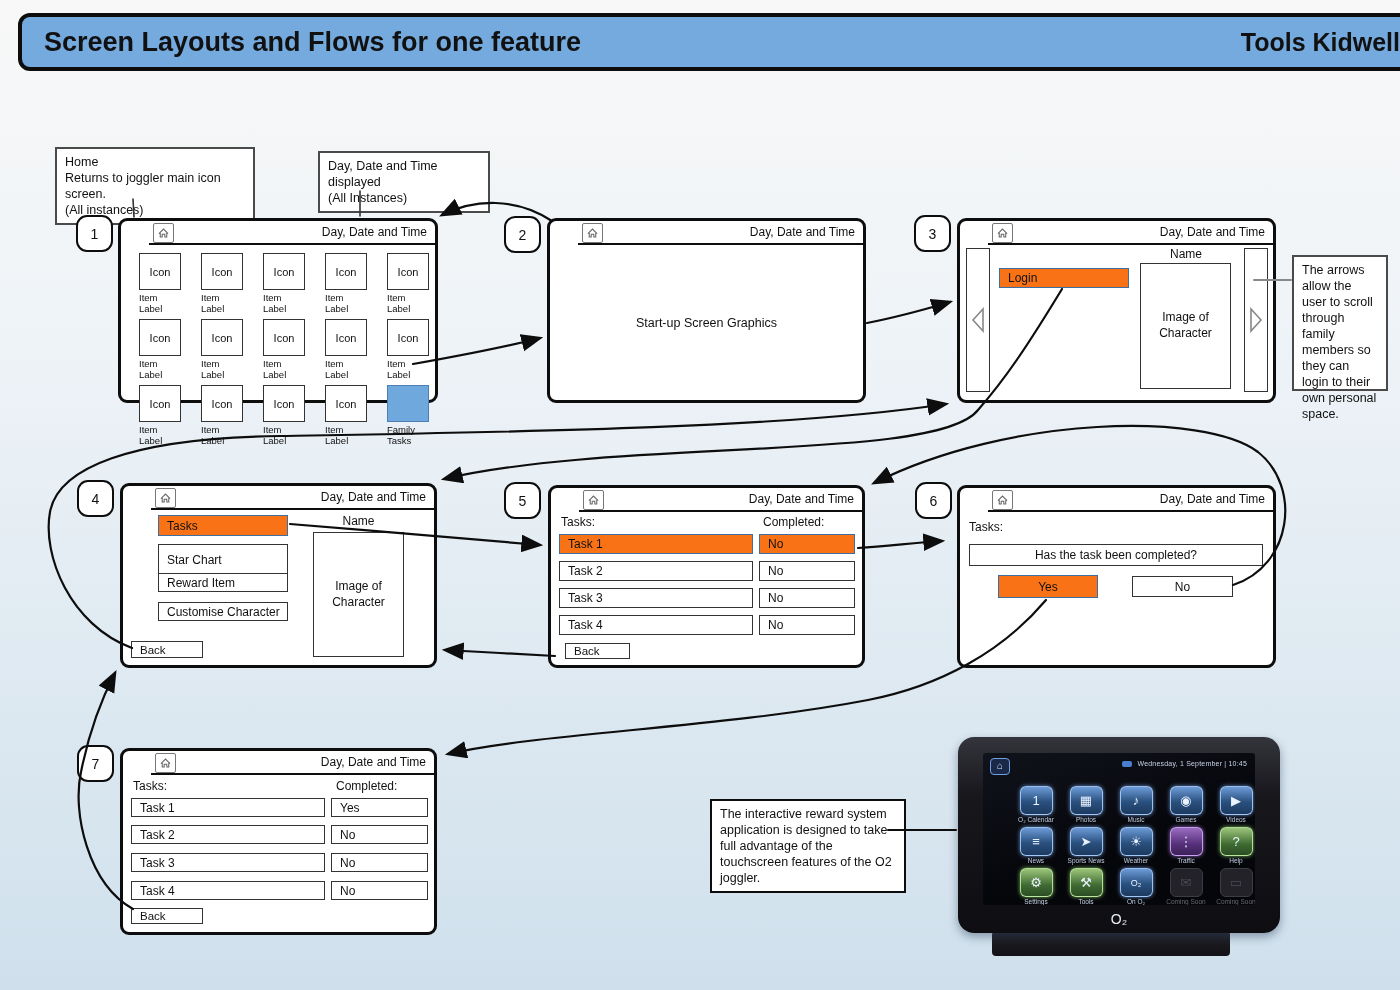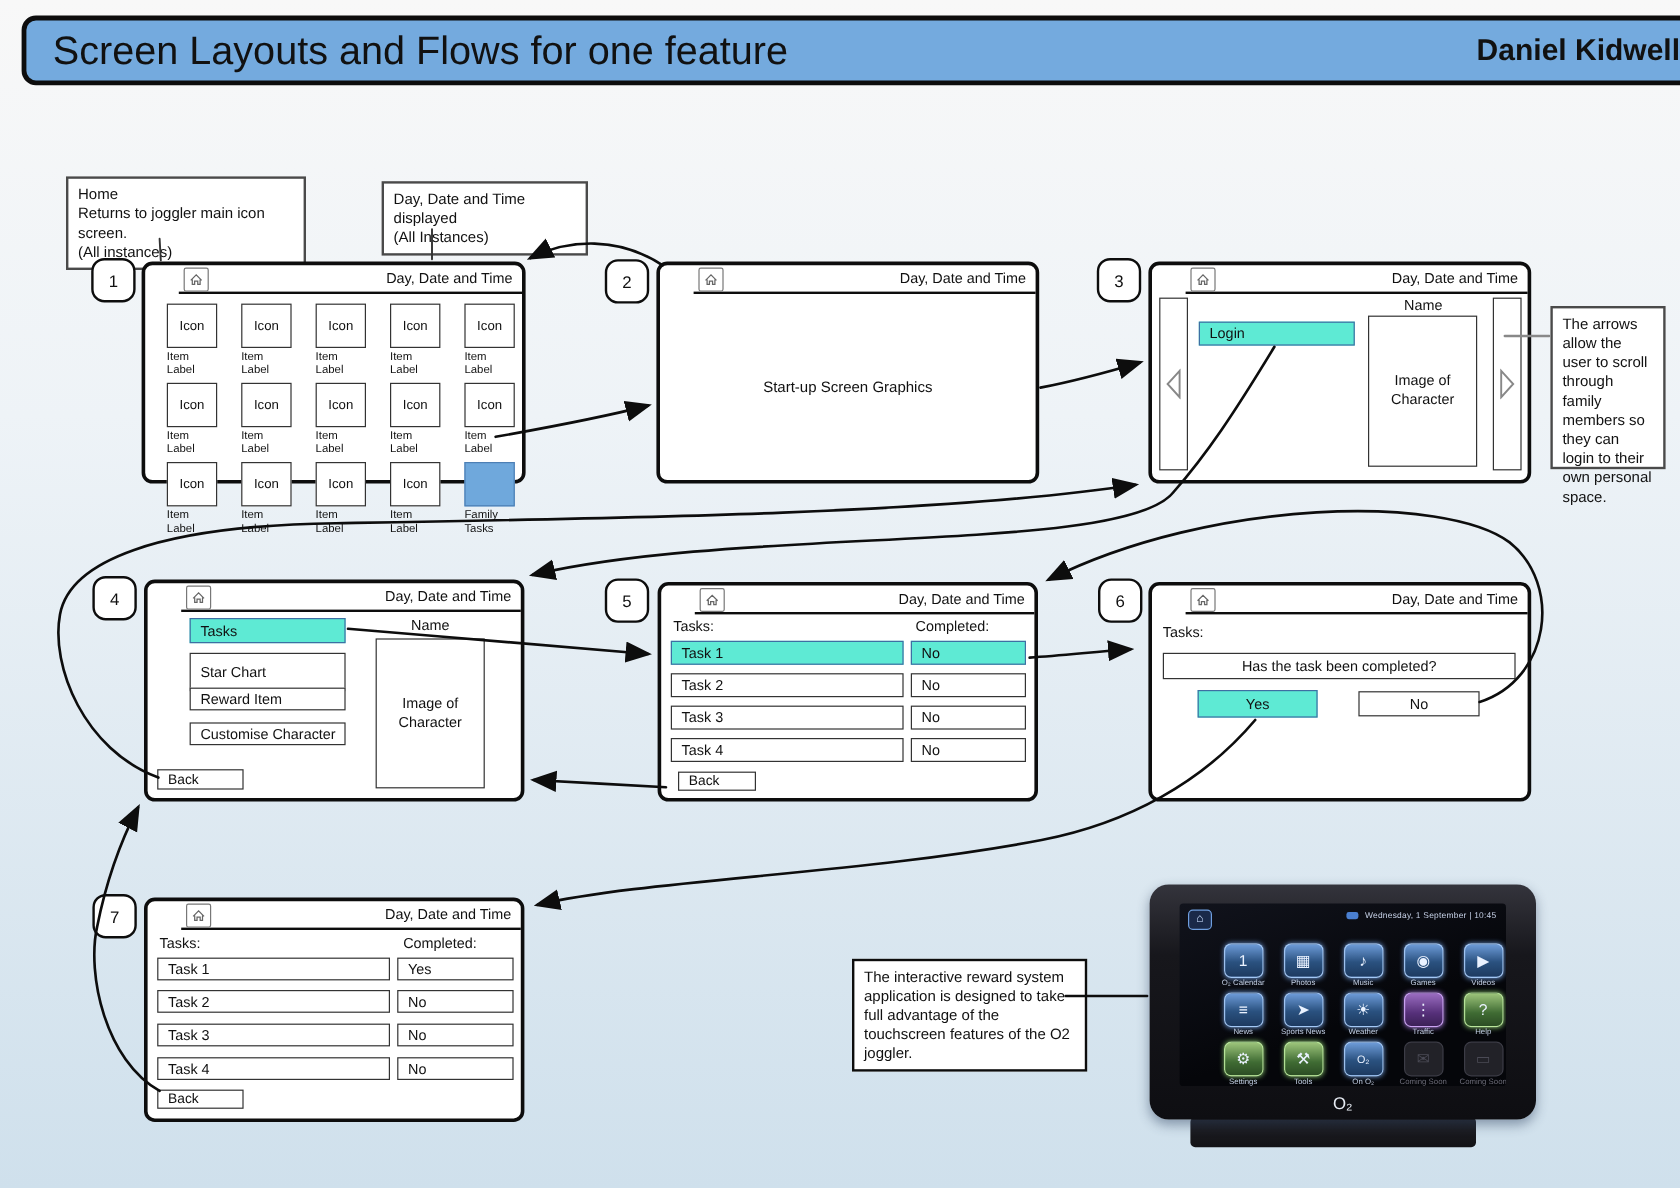--- a/index.html
+++ b/index.html
@@ -3,21 +3,21 @@
 <meta charset="utf-8">
 <style>
   html,body{margin:0;padding:0;}
   #page{position:relative;width:1400px;height:990px;overflow:hidden;
     background:linear-gradient(180deg,#f8f8f8 0%,#eef3f7 35%,#cfe0ec 100%);
     font-family:"Liberation Sans",sans-serif;color:#111;}
   
   #titlebar{position:absolute;left:18px;top:13px;width:1356px;height:50px;
     background:#74aade;border:4px solid #0d0d0d;border-radius:12px;
     display:flex;align-items:center;justify-content:space-between;padding:0 22px;}
-  #titlebar .t{font-size:33px;font-weight:normal;}
+  #titlebar .t{font-size:27px;font-weight:bold;}
   #titlebar .a{font-size:25px;font-weight:bold;}
   #intro{position:absolute;left:43px;top:91px;width:1330px;font-size:14.5px;}
   
   .note{position:absolute;background:#fff;border:2px solid #4a4a4a;
     font-size:12.5px;line-height:1.28;padding:5px 8px;white-space:pre-line;}
   .note.black{border:2.5px solid #0d0d0d;}
   
   .badge{position:absolute;width:33px;height:33px;background:#fff;
     border:2.5px solid #0d0d0d;border-radius:11px;display:flex;
     align-items:center;justify-content:center;font-size:14px;}
@@ -32,21 +32,21 @@
   .grid{position:absolute;left:18px;top:8px;right:18px;display:grid;
     grid-template-columns:repeat(5,1fr);column-gap:20px;row-gap:5px;}
   .cell{}
   .cellbox{width:40px;height:35px;margin:0 auto;border:1.5px solid #333;
     display:flex;align-items:center;justify-content:center;font-size:11px;background:#fff;}
   .cell.hl .cellbox{background:#6fa8dc;border-color:#4d7fb4;}
   .celllabel{font-size:9.5px;margin-top:2px;}
   
   .wbtn{position:absolute;background:#fff;border:1.5px solid #333;font-size:12px;
     display:flex;align-items:center;padding-left:8px;box-sizing:border-box;}
-  .wbtn.blue{background:#5eead4;border-color:#3e6fa3;}
+  .wbtn.blue{background:#f97316;border-color:#3e6fa3;}
   .wbtn.center{justify-content:center;padding-left:0;}
   .imgbox{position:absolute;border:1.5px solid #333;background:#fff;display:flex;
     align-items:center;justify-content:center;text-align:center;font-size:12px;line-height:1.3;}
   .lbl{position:absolute;font-size:12px;}
   .scrollcol{position:absolute;width:22px;border:1.5px solid #333;background:#fff;
     display:flex;align-items:center;justify-content:center;}
   
   #device{position:absolute;left:958px;top:737px;width:322px;height:196px;
     background:linear-gradient(180deg,#34343c 0%,#17171c 30%,#0e0e12 100%);
     border-radius:16px;box-shadow:0 4px 10px rgba(40,60,90,.45);}
@@ -79,21 +79,21 @@
   
   #flows{position:absolute;left:0;top:0;pointer-events:none;}
 </style>
 </head>
 <body>
 
 <div id="page">
 
   <div id="titlebar">
     <div class="t">Screen Layouts and Flows for one feature</div>
-    <div class="a">Daniel Kidwell</div>
+    <div class="a">Tools Kidwell</div>
   </div>
 
 
   <div class="note" style="left:318px;top:151px;width:152px;">Day, Date and Time displayed
 (All Instances)</div>
   <div class="note" style="left:55px;top:147px;width:180px;">Home
 Returns to joggler main icon screen.
 (All instances)</div>
   <div class="note" style="left:1292px;top:255px;width:76px;height:122px;">The arrows allow the user to scroll through family members so they can login to their own personal space.</div>
   <div class="note black" style="left:710px;top:799px;width:176px;">The interactive reward system application is designed to take full advantage of the touchscreen features of the O2 joggler.</div>

